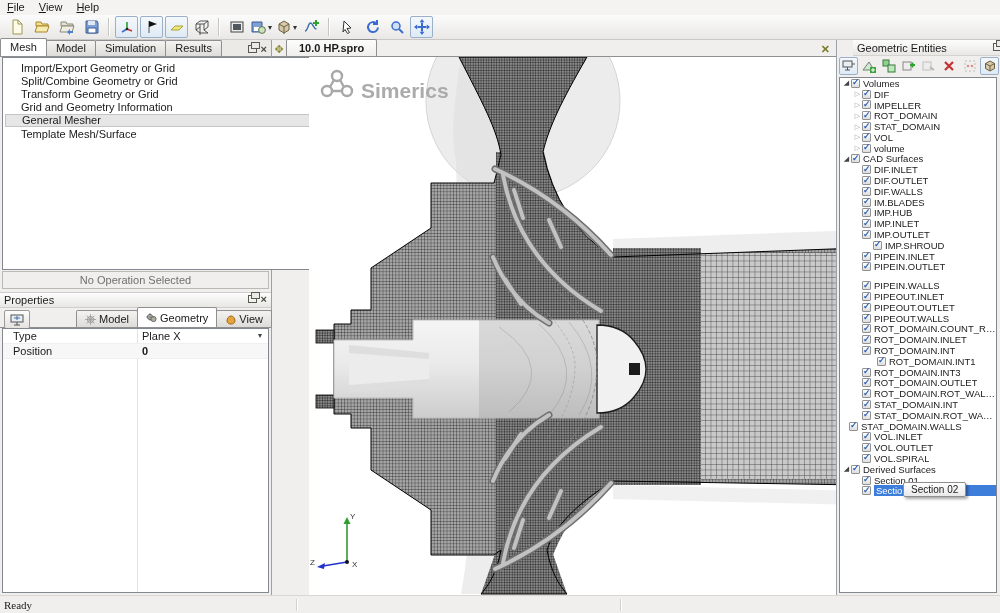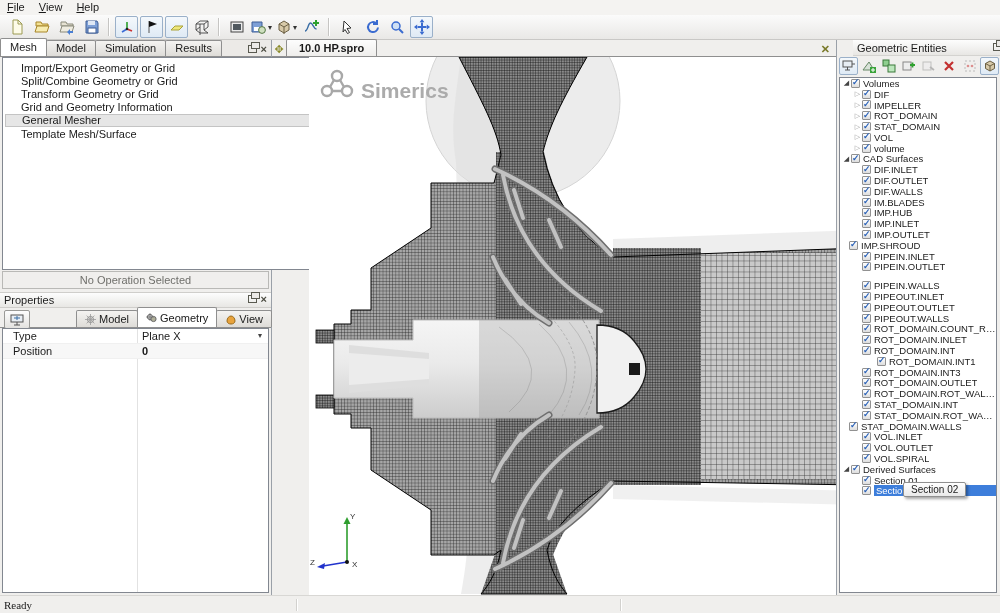--- a/index.html
+++ b/index.html
@@ -518,21 +518,21 @@
       <div class="trow" style="padding-left: 13px;">
         <span class="arrow"></span>
         <span class="cb"></span>
         <span class="lbl">IMP.INLET</span>
       </div>
       <div class="trow" style="padding-left: 13px;">
         <span class="arrow"></span>
         <span class="cb"></span>
         <span class="lbl">IMP.OUTLET</span>
       </div>
-      <div class="trow" style="padding-left: 0;">
+      <div class="trow" style="padding-left: 24px;">
         <span class="arrow"></span>
         <span class="cb"></span>
         <span class="lbl">IMP.SHROUD</span>
       </div>
       <div class="trow" style="padding-left: 13px;">
         <span class="arrow"></span>
         <span class="cb"></span>
         <span class="lbl">PIPEIN.INLET</span>
       </div>
       <div class="trow" style="padding-left: 13px;">

